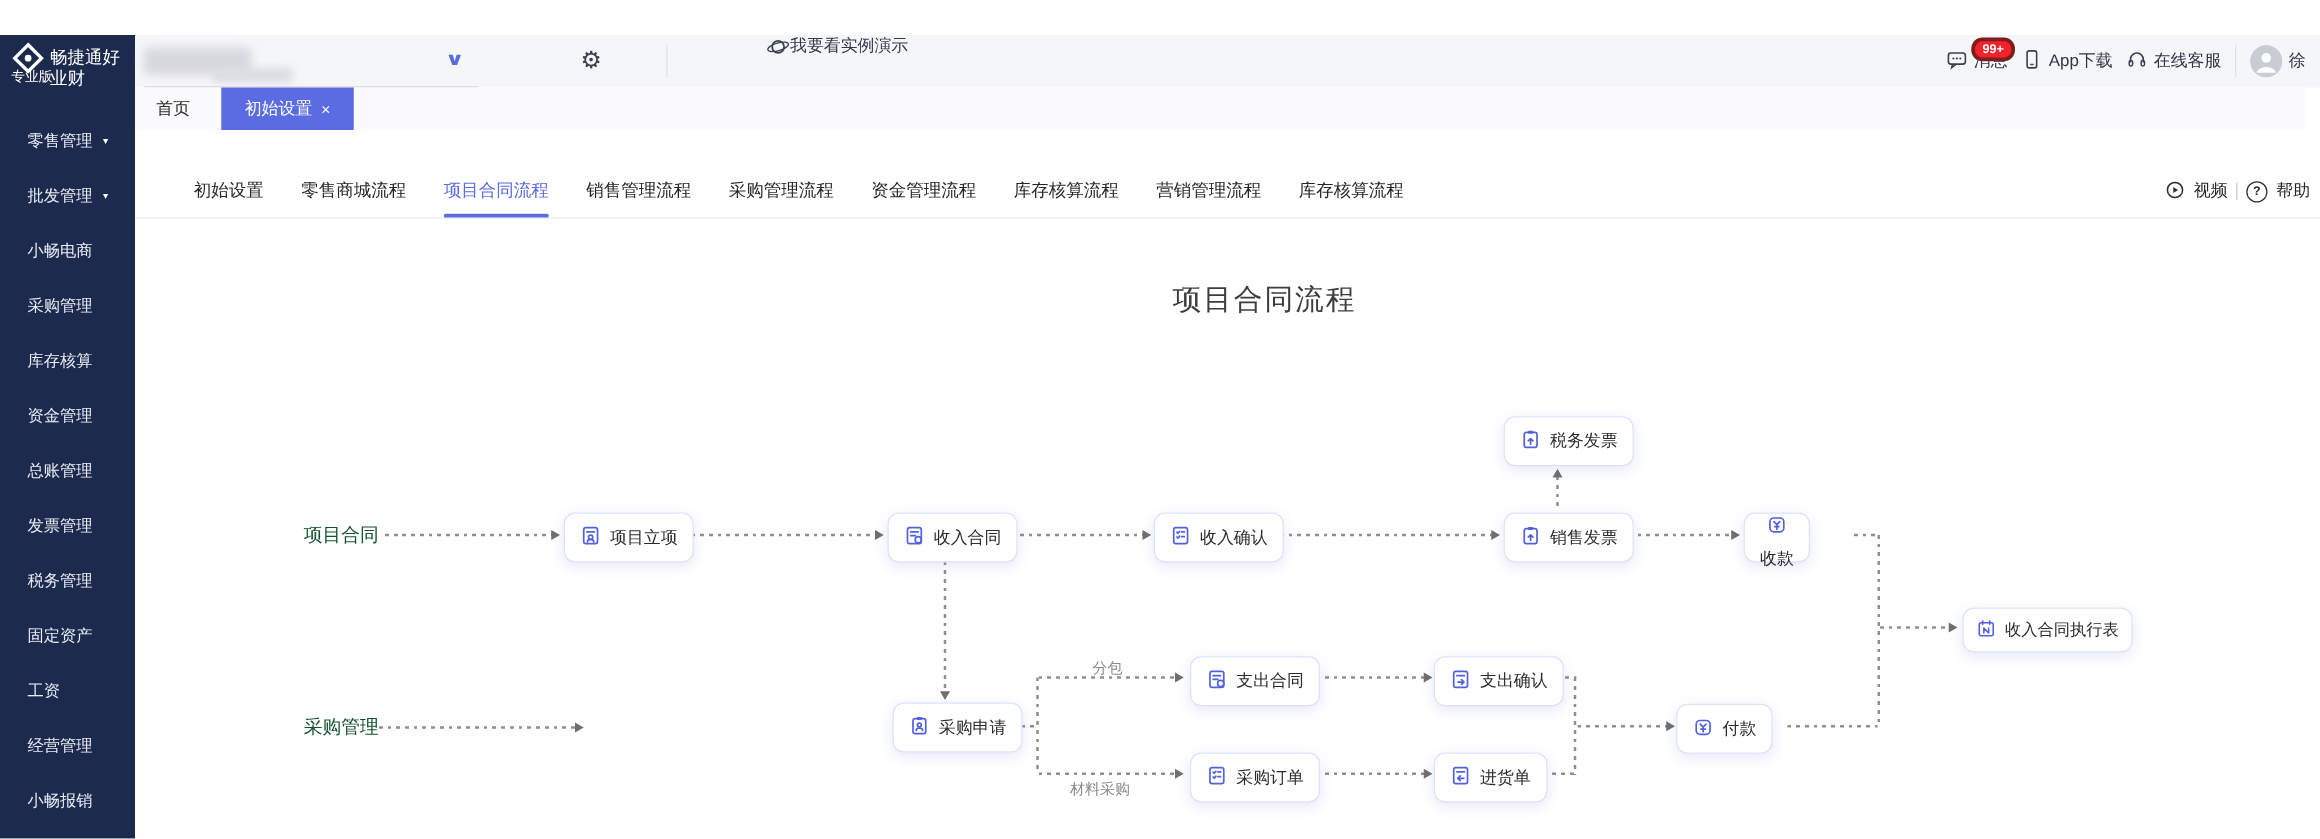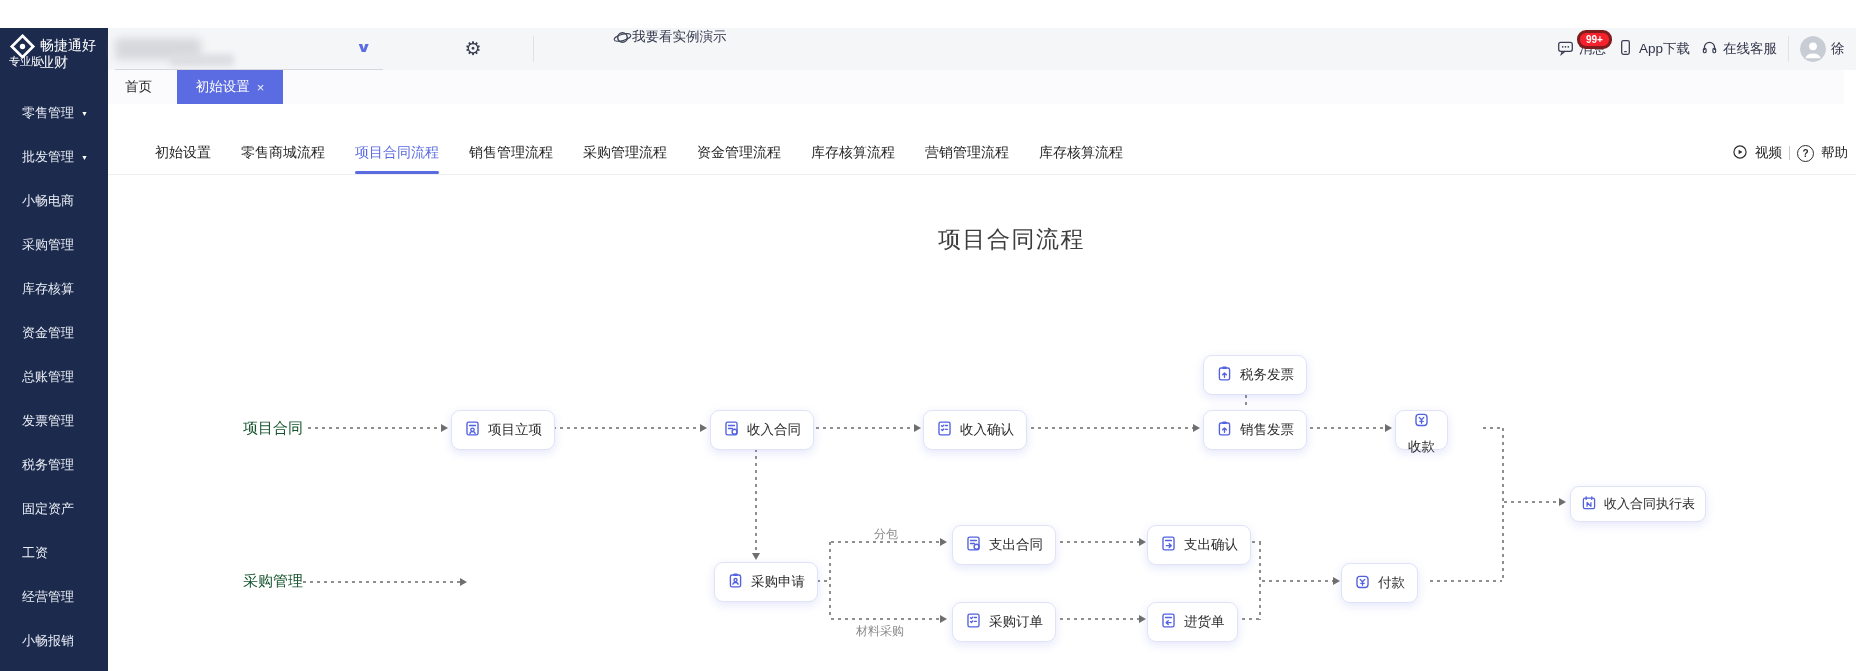--- a/index.html
+++ b/index.html
@@ -269,21 +269,21 @@
   <div class="node" style="left:923px;top:410px;">
     <span><svg class="nico" viewBox="0 0 20 20" width="17" height="17">
           <rect x="3.5" y="2.5" width="13" height="15" rx="2"></rect>
           <path d="M6.5 6.8 l1 1 1.6-1.8"></path>
           <line x1="11" y1="6.5" x2="13.5" y2="6.5"></line>
           <path d="M6.5 11.3 l1 1 1.6-1.8"></path>
           <line x1="11" y1="11" x2="13.5" y2="11"></line>
         </svg></span>
     <span>收入确认</span>
   </div>
-  <div class="node" style="left:1203px;top:355px;">
+  <div class="node" style="left:1203px;top:333px;">
     <span><svg class="nico" viewBox="0 0 20 20" width="17" height="17">
           <rect x="4" y="3.5" width="12" height="14" rx="2"></rect>
           <rect x="7.5" y="1.8" width="5" height="3" rx="1" fill="#5261DF" stroke="none"></rect>
           <path d="M10 14.5 v-5 M7.8 11.5 l2.2-2.2 2.2 2.2"></path>
         </svg></span>
     <span>税务发票</span>
   </div>
   <div class="node" style="left:1203px;top:410px;">
     <span><svg class="nico" viewBox="0 0 20 20" width="17" height="17">
           <rect x="4" y="3.5" width="12" height="14" rx="2"></rect>

